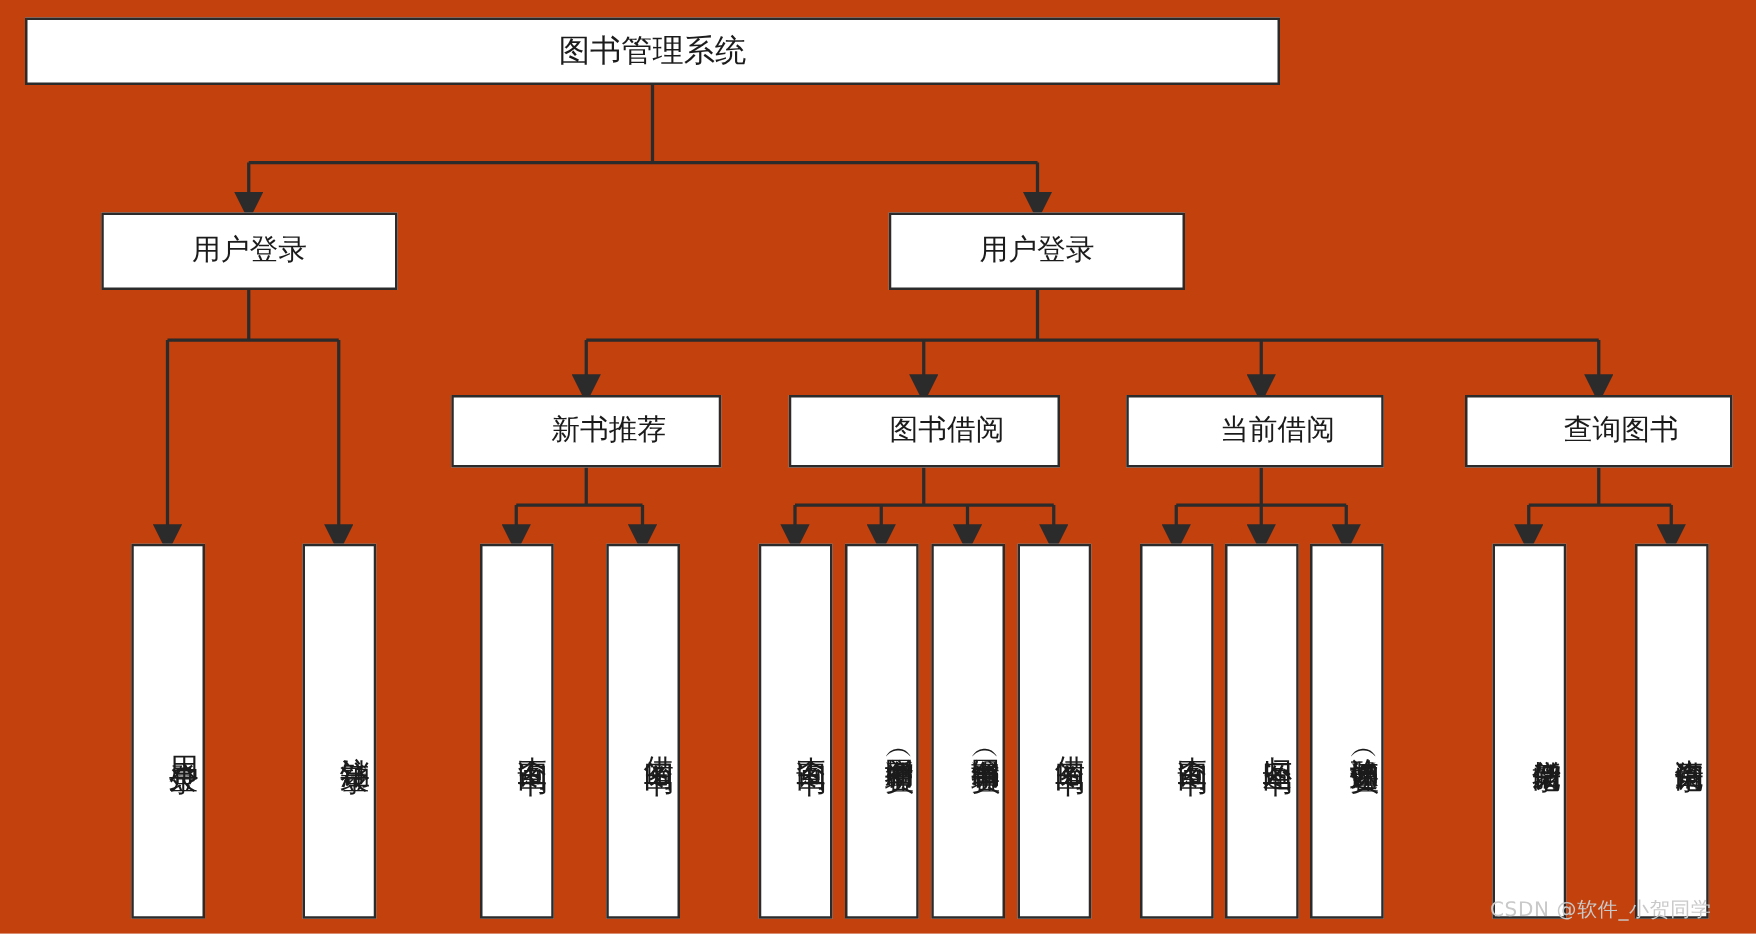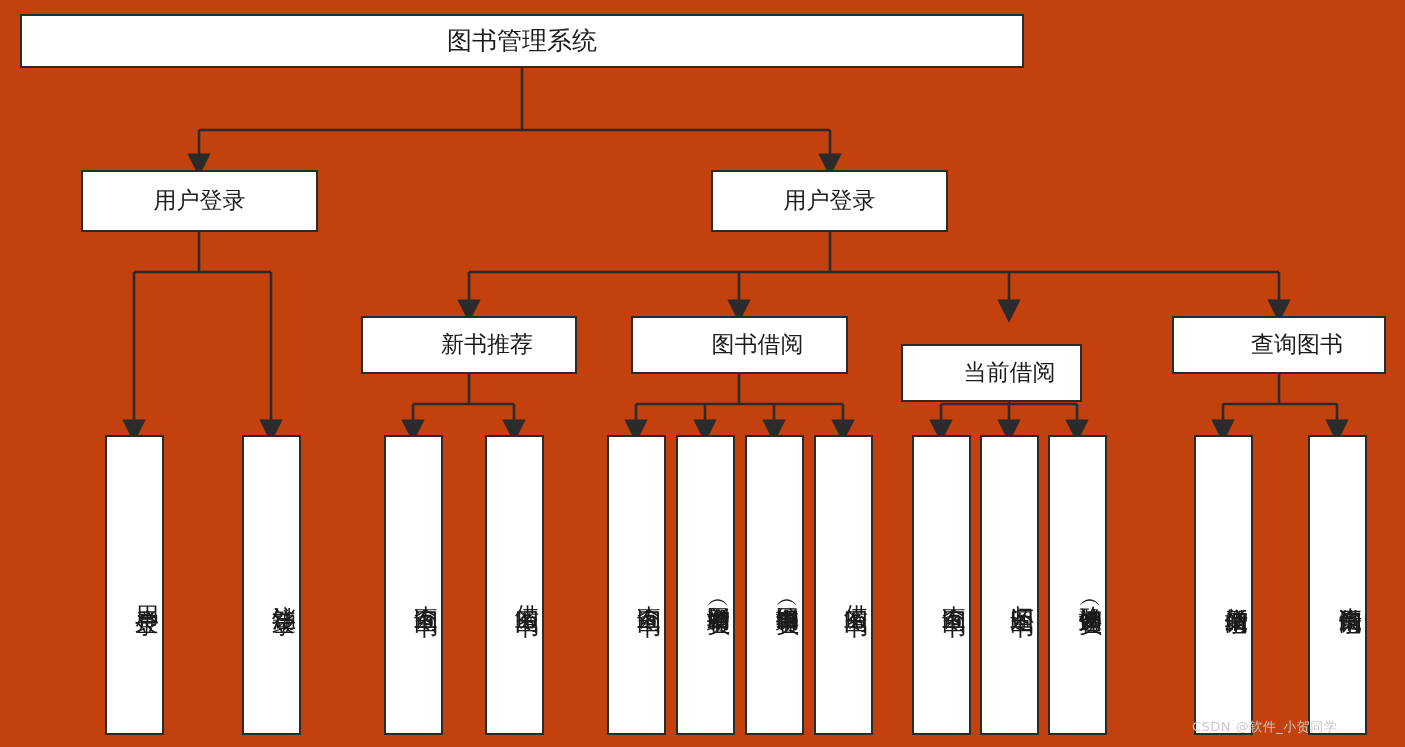--- a/index.html
+++ b/index.html
@@ -51,21 +51,21 @@
     justify-content:center;
     padding-top:14px;
     letter-spacing:3px;
   }
   .node.leaf.tall-text{
     font-size:23px;
     letter-spacing:1px;
   }
   .watermark{
     position:absolute;
-    font-size:13px;
+    font-size:16px;
     color:#c9c9c9;
     letter-spacing:.5px;
     white-space:nowrap;
     user-select:none;
   }
 </style>
 </head>
 <body>
 
 <div id="canvas">
@@ -130,21 +130,21 @@
   <div class="node lvl2" style="left:711px;top:170px;width:237px;height:62px;">
     <span>用户登录</span>
   </div>
 
   <div class="node lvl3" style="left:361px;top:316px;width:216px;height:58px;">
     <span>新书推荐</span>
   </div>
   <div class="node lvl3" style="left:631px;top:316px;width:217px;height:58px;text-align:right;">
     <span>图书借阅</span>
   </div>
-  <div class="node lvl3" style="left:901px;top:316px;width:181px;height:58px;margin-top:28px;">
+  <div class="node lvl3" style="left:901px;top:316px;width:206px;height:58px;">
     <span>当前借阅</span>
   </div>
   <div class="node lvl3" style="left:1172px;top:316px;width:214px;height:58px;">
     <span>查询图书</span>
   </div>
 
   <div class="node leaf" style="left:105px;top:435px;width:59px;height:300px;">
     <span>用户登录</span>
   </div>
   <div class="node leaf" style="left:242px;top:435px;width:59px;height:300px;">

